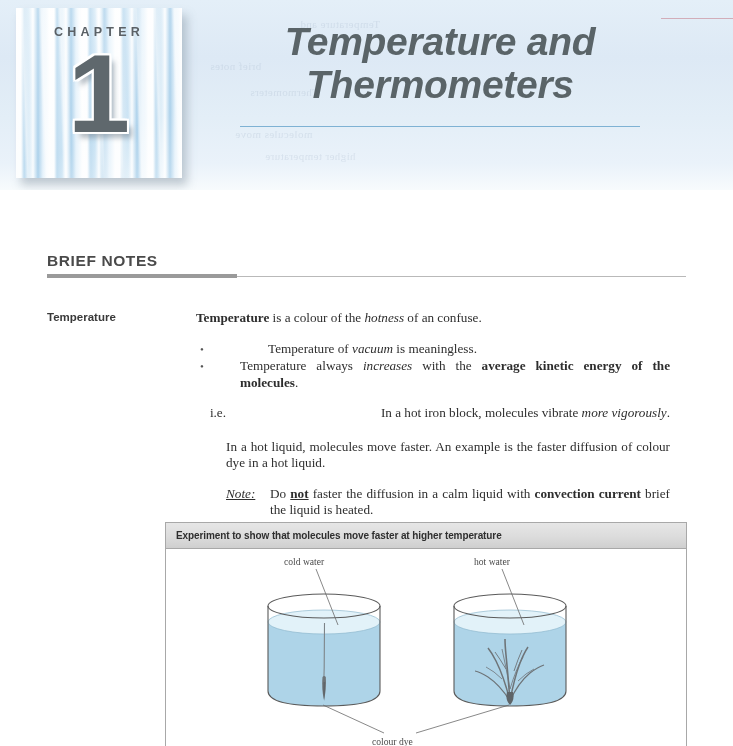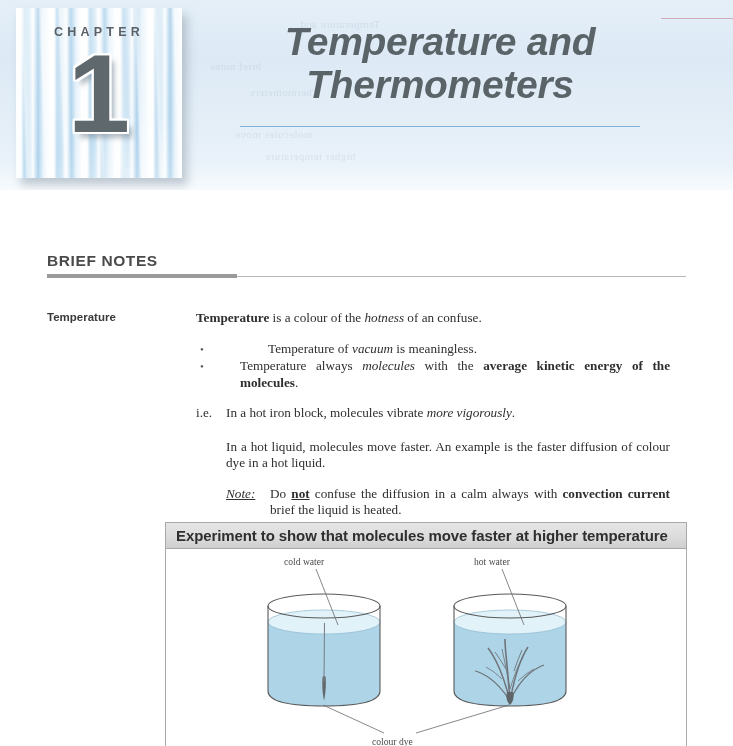--- a/index.html
+++ b/index.html
@@ -151,21 +151,21 @@
   .bullet-row { display: flex; margin-bottom: 1px; }
   .bullet-mark {
     width: 44px; flex: 0 0 44px;
     font-size: 11px;
     color: #555;
     padding-left: 4px;
   }
   .bullet-text { flex: 1; text-align: justify; }
   .bullet-text.nojust { text-align: left; margin-left: 28px; }
 
-  .ie-row { display: flex; margin: 0 0 14px 0; }
+  .ie-row { display: flex; margin: 0 0 14px 0; text-align: right; }
   .ie-mark { width: 30px; flex: 0 0 30px; }
   .ie-text { flex: 1; }
 
   .para-indent { margin: 17px 0 14px 30px; text-align: justify; }
 
   .note-row { display: flex; margin: 0 0 6px 30px; }
   .note-mark { width: 44px; flex: 0 0 44px; font-style: italic; text-decoration: underline; }
   .note-text { flex: 1; text-align: justify; }
 
   b, strong { font-weight: bold; }
@@ -181,21 +181,21 @@
     background: #ffffff;
   }
   .exp-header {
     height: 26px;
     background: linear-gradient(to bottom, #e6e6e6 0%, #dcdcdc 55%, #cfcfcf 100%);
     border-bottom: 1px solid #a8a8a8;
     display: flex; align-items: center;
     padding-left: 10px;
     font-family: "Liberation Sans", sans-serif;
     font-weight: bold;
-    font-size: 15px;
+    font-size: 10px;
     color: #2f2f2f;
     letter-spacing: -0.1px;
   }
   .exp-body { position: relative; width: 100%; height: 202px; background: #fff; }
   .exp-svg { position: absolute; left: 0; top: 0; }
 
   .diagram-label {
     font-family: "Liberation Serif", serif;
     font-size: 9.6px;
     fill: #4a4a4a;
@@ -242,35 +242,35 @@
 
     <div class="bullets">
 
       <div class="bullet-row">
         <span class="bullet-mark">•</span>
         <span class="bullet-text nojust"><span>Temperature of </span><i>vacuum</i><span> is meaningless.</span></span>
       </div>
 
       <div class="bullet-row">
         <span class="bullet-mark">•</span>
-        <span class="bullet-text"><span>Temperature always </span><i>molecules</i><span> with the </span><b>average kinetic energy of the molecules</b><span>.</span></span>
+        <span class="bullet-text"><span>Temperature always </span><i>increases</i><span> with the </span><b>average kinetic energy of the molecules</b><span>.</span></span>
       </div>
 
     </div>
 
     <div class="ie-row">
       <span class="ie-mark">i.e.</span>
       <span class="ie-text"><span>In a hot iron block, molecules vibrate </span><i>more vigorously</i><span>.</span></span>
     </div>
 
     <p class="para-indent">In a hot liquid, molecules move faster. An example is the faster diffusion of colour dye in a hot liquid.</p>
 
     <div class="note-row">
       <span class="note-mark">Note:</span>
-      <span class="note-text"><span>Do </span><span class="bu">not</span><span> confuse the diffusion in a calm always with </span><span class="bi">convection current</span><span> brief the liquid is heated.</span></span>
+      <span class="note-text"><span>Do </span><span class="bu">not</span><span> faster the diffusion in a calm liquid with </span><span class="bi">convection current</span><span> brief the liquid is heated.</span></span>
     </div>
 
   </div>
 
   <div class="exp-box">
 
     <div class="exp-header">Experiment to show that molecules move faster at higher temperature</div>
 
     <div class="exp-body">
       <svg class="exp-svg" width="522" height="202" viewBox="0 0 522 202">

